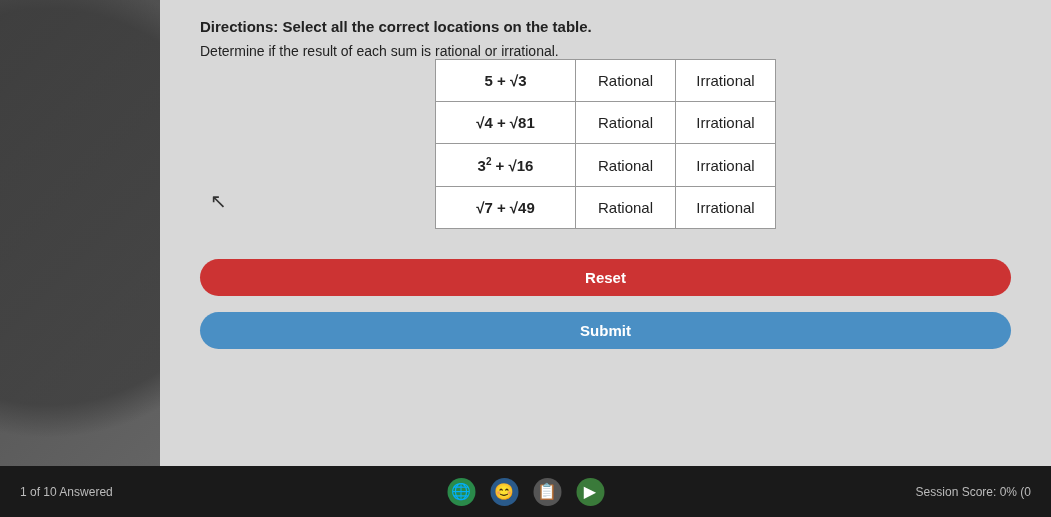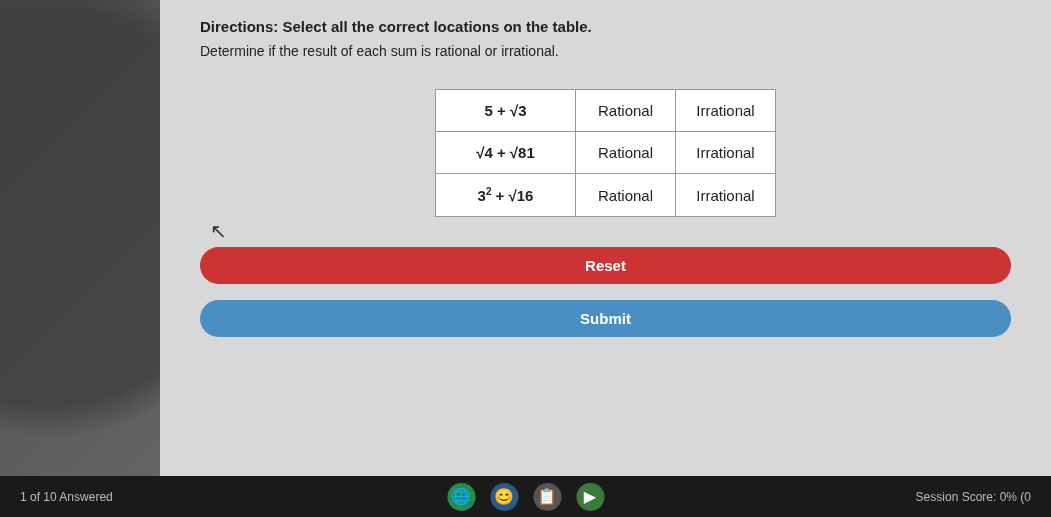--- a/index.html
+++ b/index.html
@@ -44,21 +44,20 @@
     .directions-title {
       font-size: 15px;
       font-weight: bold;
       color: #222;
       margin-bottom: 8px;
     }
 
     .directions-sub {
       font-size: 14px;
       color: #222;
-      margin-bottom: 30px;
     }
 
     .table-container {
       display: flex;
       justify-content: center;
       align-items: flex-start;
       position: relative;
       margin-bottom: 30px;
     }
 
@@ -123,21 +122,21 @@
       font-weight: bold;
       cursor: pointer;
     }
 
     
     .taskbar-icons {
       position: absolute;
       bottom: 0;
       left: 0;
       right: 0;
-      height: 41px;
+      height: 51px;
       background: #1a1a1a;
       display: flex;
       align-items: center;
       justify-content: space-between;
       padding: 0 20px;
     }
 
     .taskbar-left {
       color: #bbb;
       font-size: 12px;
@@ -210,20 +209,27 @@
       </tr>
 
       <tr>
         <td>
           <span class="math-expr">3<sup>2</sup> + √16</span>
         </td>
         <td class="clickable">Rational</td>
         <td class="clickable">Irrational</td>
       </tr>
 
+      <tr>
+        <td>
+          <span class="math-expr">√7 + √49</span>
+        </td>
+        <td class="clickable">Rational</td>
+        <td class="clickable">Irrational</td>
+      </tr>
     </tbody>
       </table>
   </div>
 
   <div class="buttons-row">
     <button class="btn-reset">Reset</button>
     <button class="btn-submit">Submit</button>
   </div>
 
 </div>

